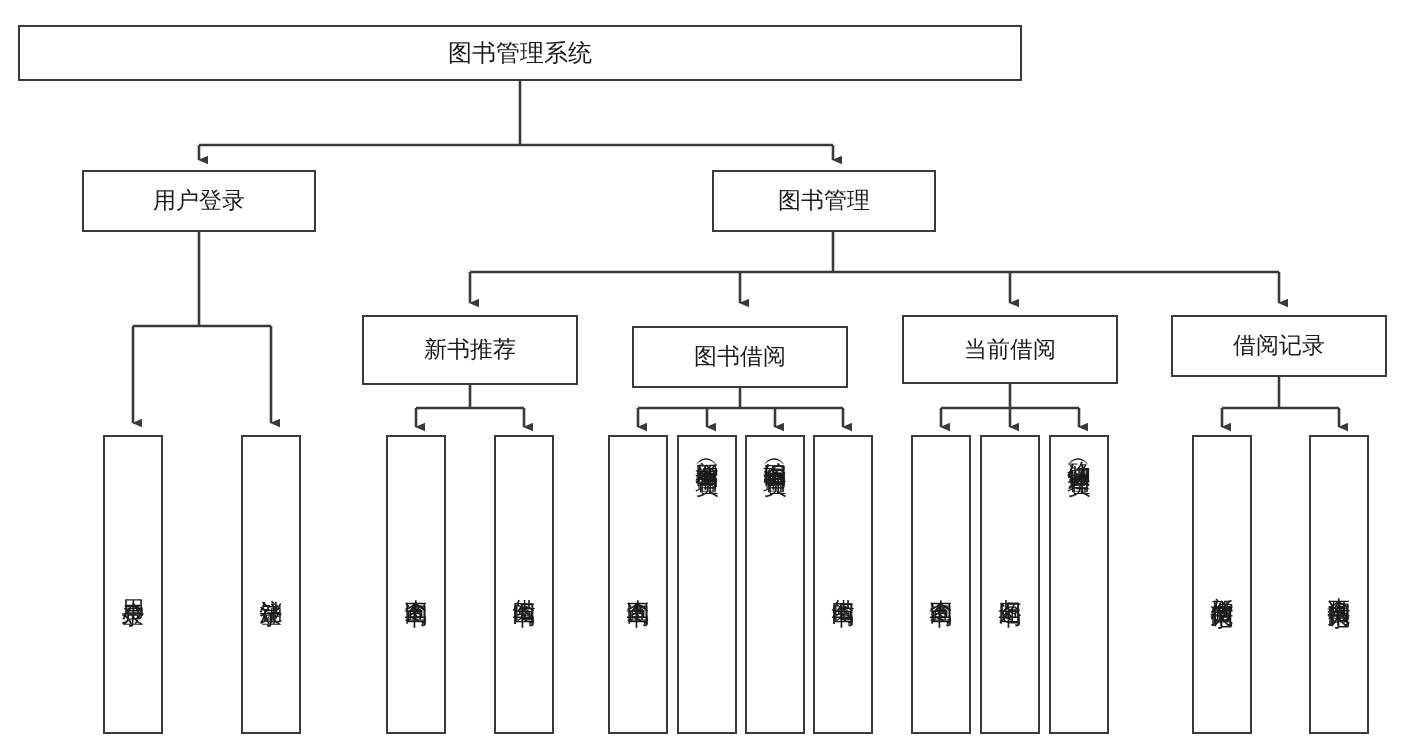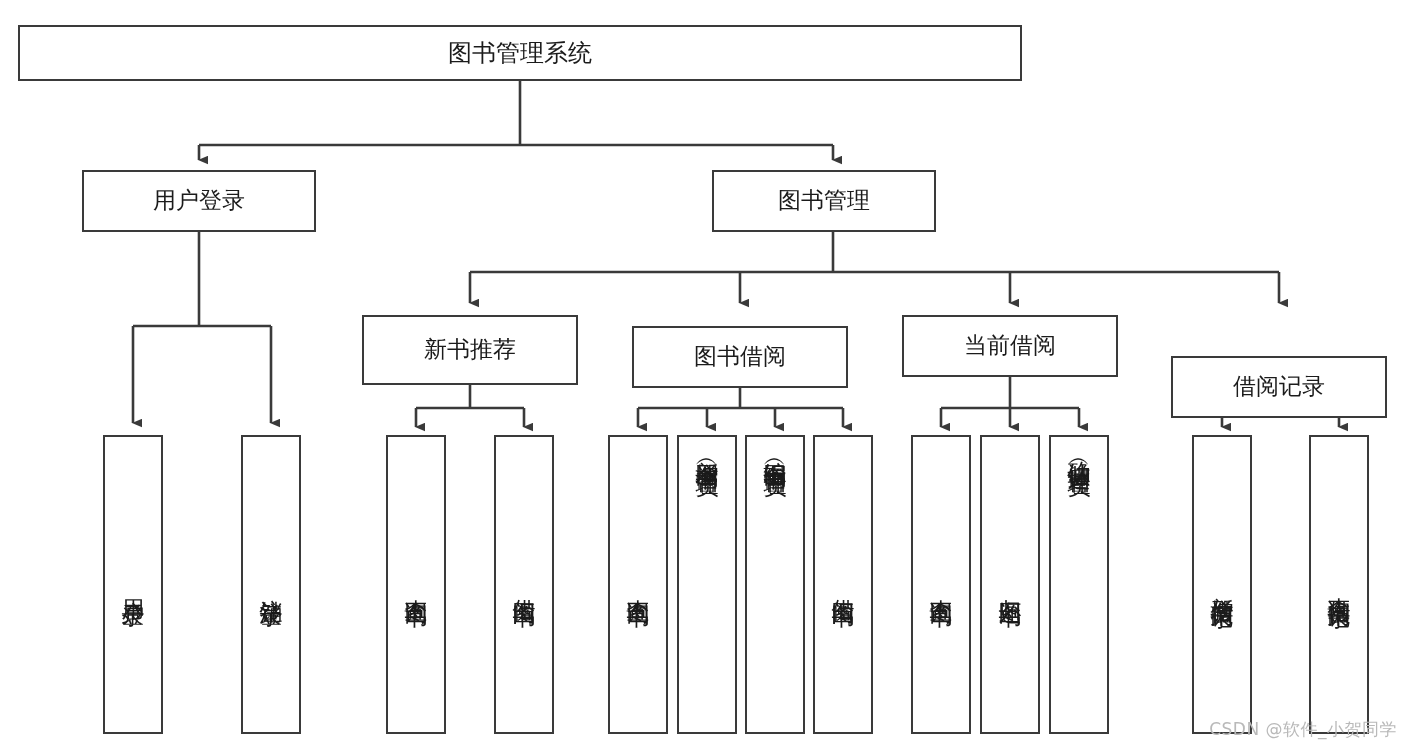--- a/index.html
+++ b/index.html
@@ -141,24 +141,24 @@
   <div class="node horizontal" style="left:712px; top:170px; width:224px; height:62px;">
     <span class="node-label">图书管理</span>
   </div>
 
   <div class="node horizontal" style="left:362px; top:315px; width:216px; height:70px;">
     <span class="node-label">新书推荐</span>
   </div>
   <div class="node horizontal" style="left:632px; top:315px; width:216px; height:62px;margin-top:11px;">
     <span class="node-label">图书借阅</span>
   </div>
-  <div class="node horizontal" style="left:902px; top:315px; width:216px; height:62px;">
+  <div class="node horizontal" style="left:902px; top:315px; width:216px; height:69px;">
     <span class="node-label">当前借阅</span>
   </div>
-  <div class="node horizontal" style="left:1171px; top:315px; width:216px; height:62px;margin-top:41px;">
+  <div class="node horizontal" style="left:1171px; top:315px; width:216px; height:62px;">
     <span class="node-label">借阅记录</span>
   </div>
 
   <div class="node vertical centered" style="left:103px; top:435px; width:60px; height:299px;">
     <span class="node-label">用户登录</span>
   </div>
   <div class="node vertical centered" style="left:241px; top:435px; width:60px; height:299px;">
     <span class="node-label">注销登录</span>
   </div>
 
@@ -192,15 +192,14 @@
     <span class="node-label">确认归还（管理员）</span>
   </div>
 
   <div class="node vertical centered" style="left:1192px; top:435px; width:60px; height:299px;">
     <span class="node-label">新增借阅记录</span>
   </div>
   <div class="node vertical centered" style="left:1309px; top:435px; width:60px; height:299px;">
     <span class="node-label">查询借阅记录</span>
   </div>
 
-  <div class="watermark">CSDN @软件_小贺同学</div>
 
 </div>
 
 </body></html>

